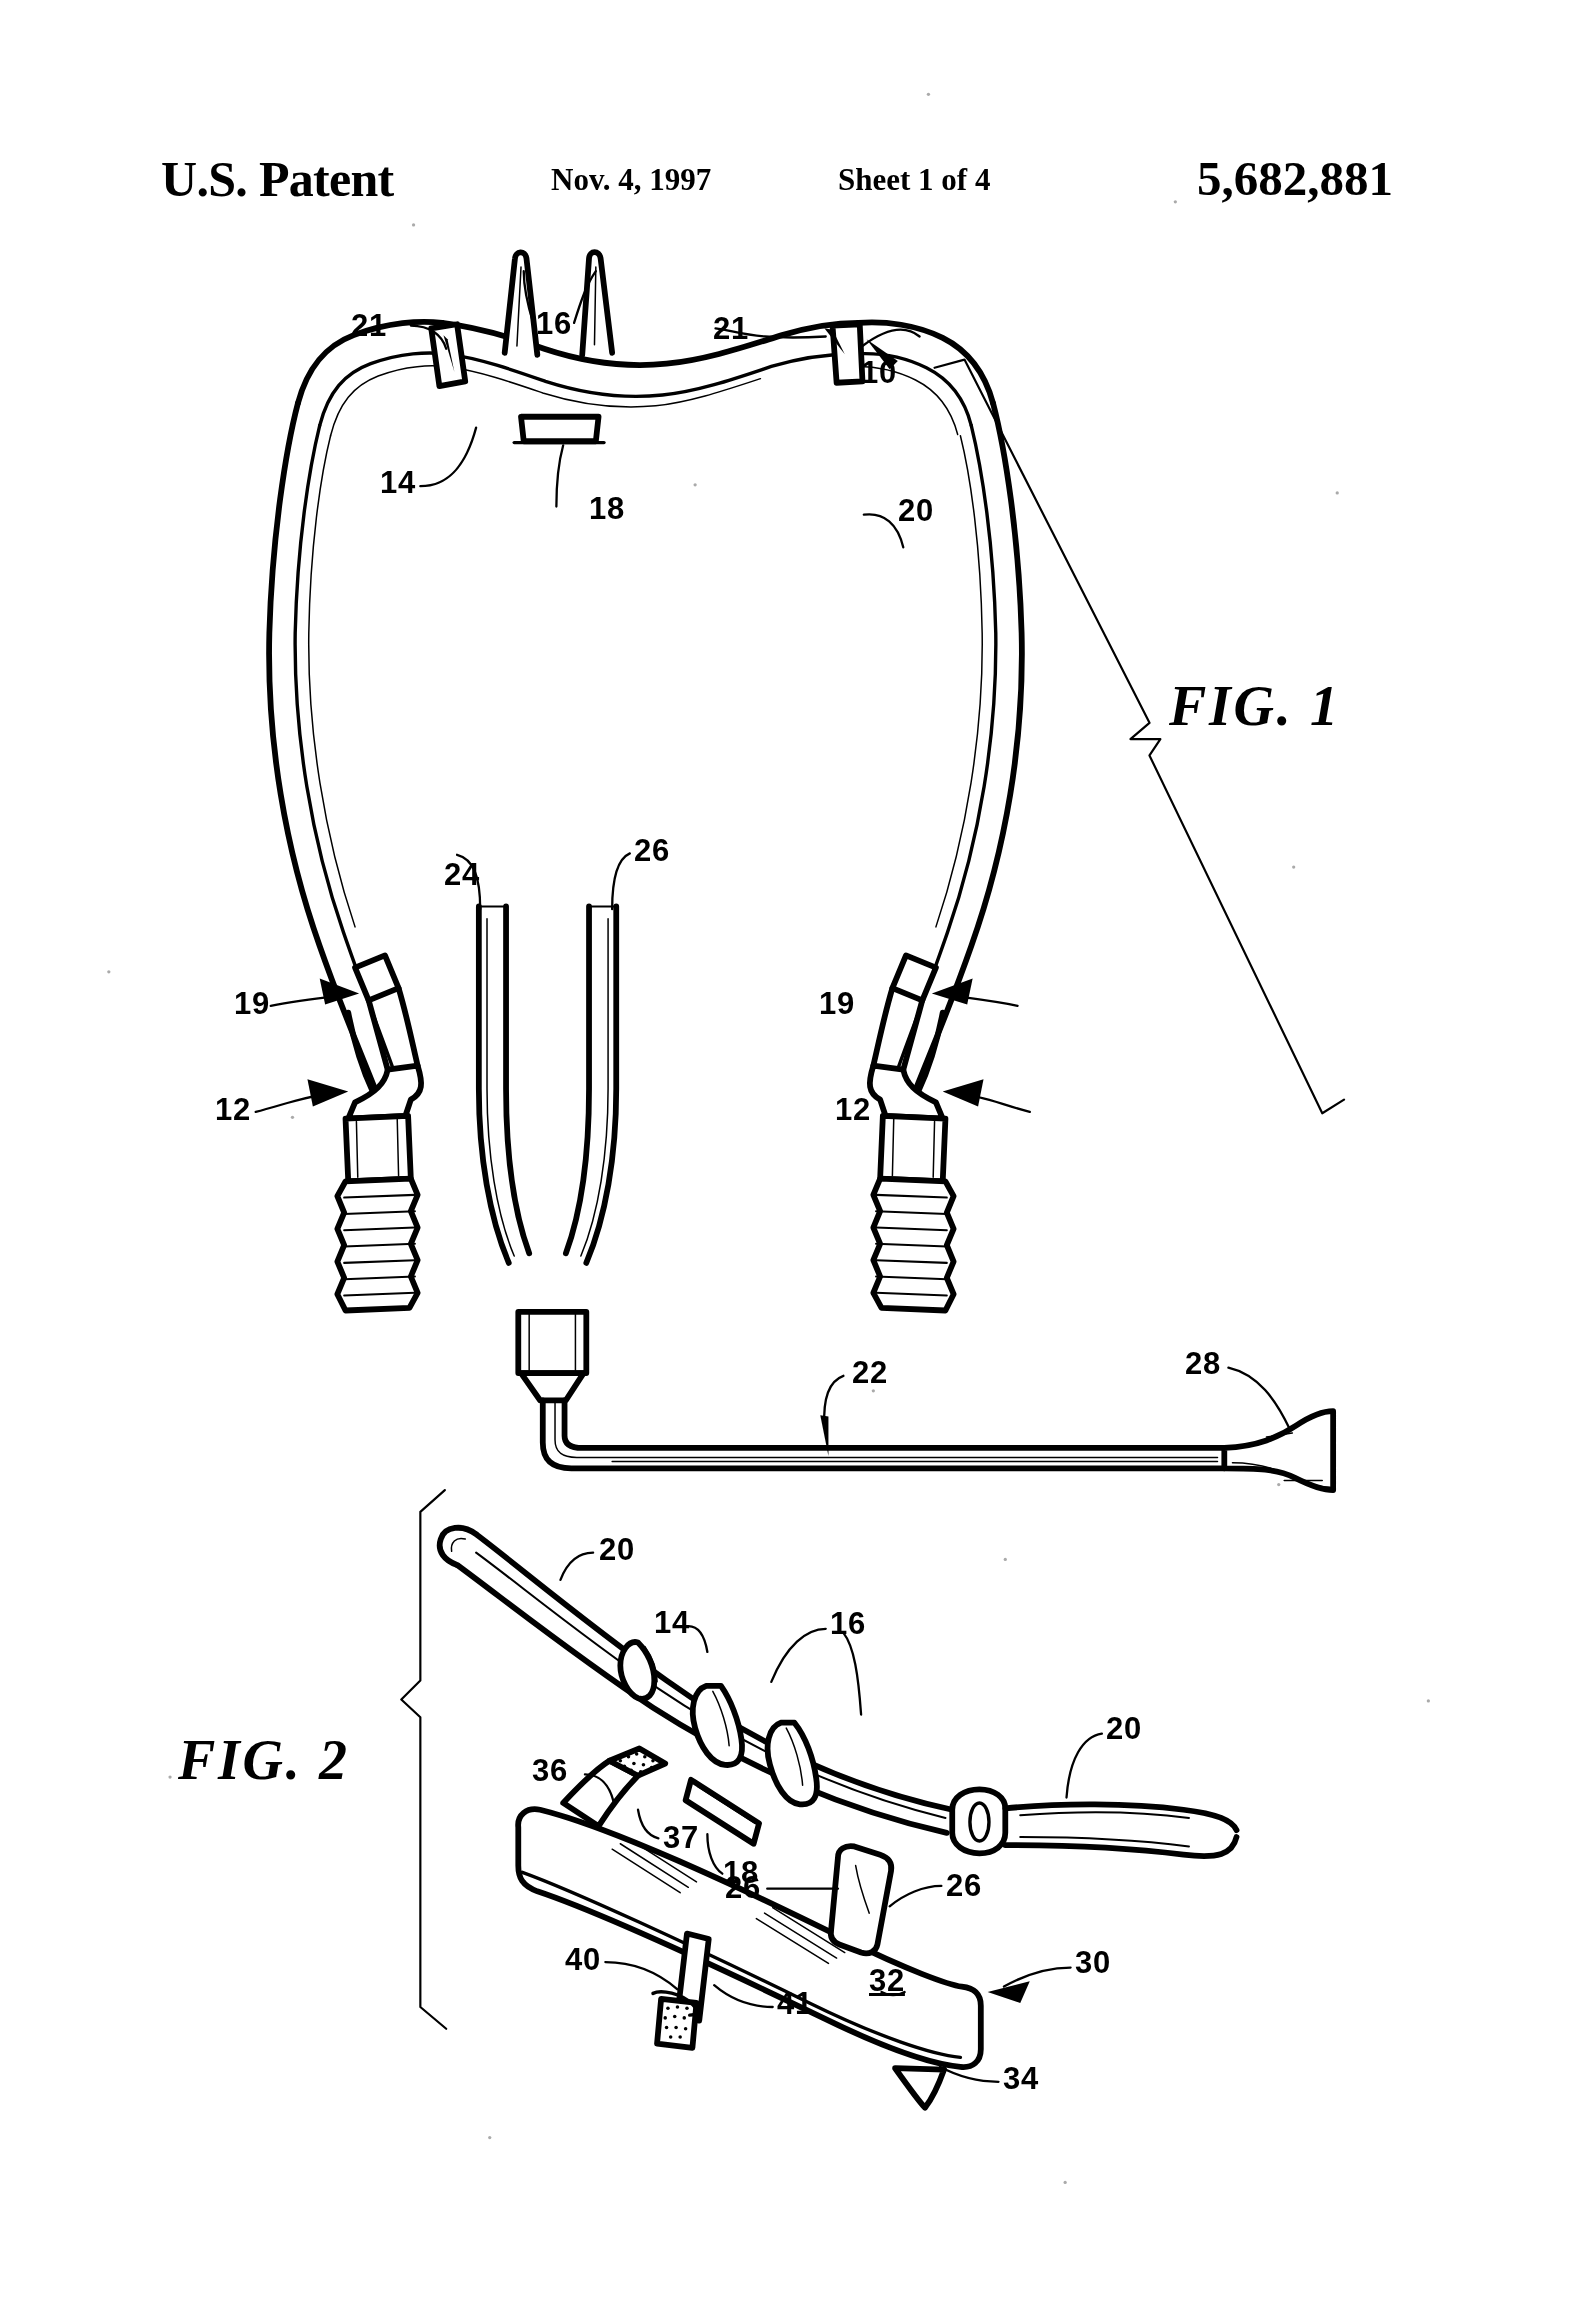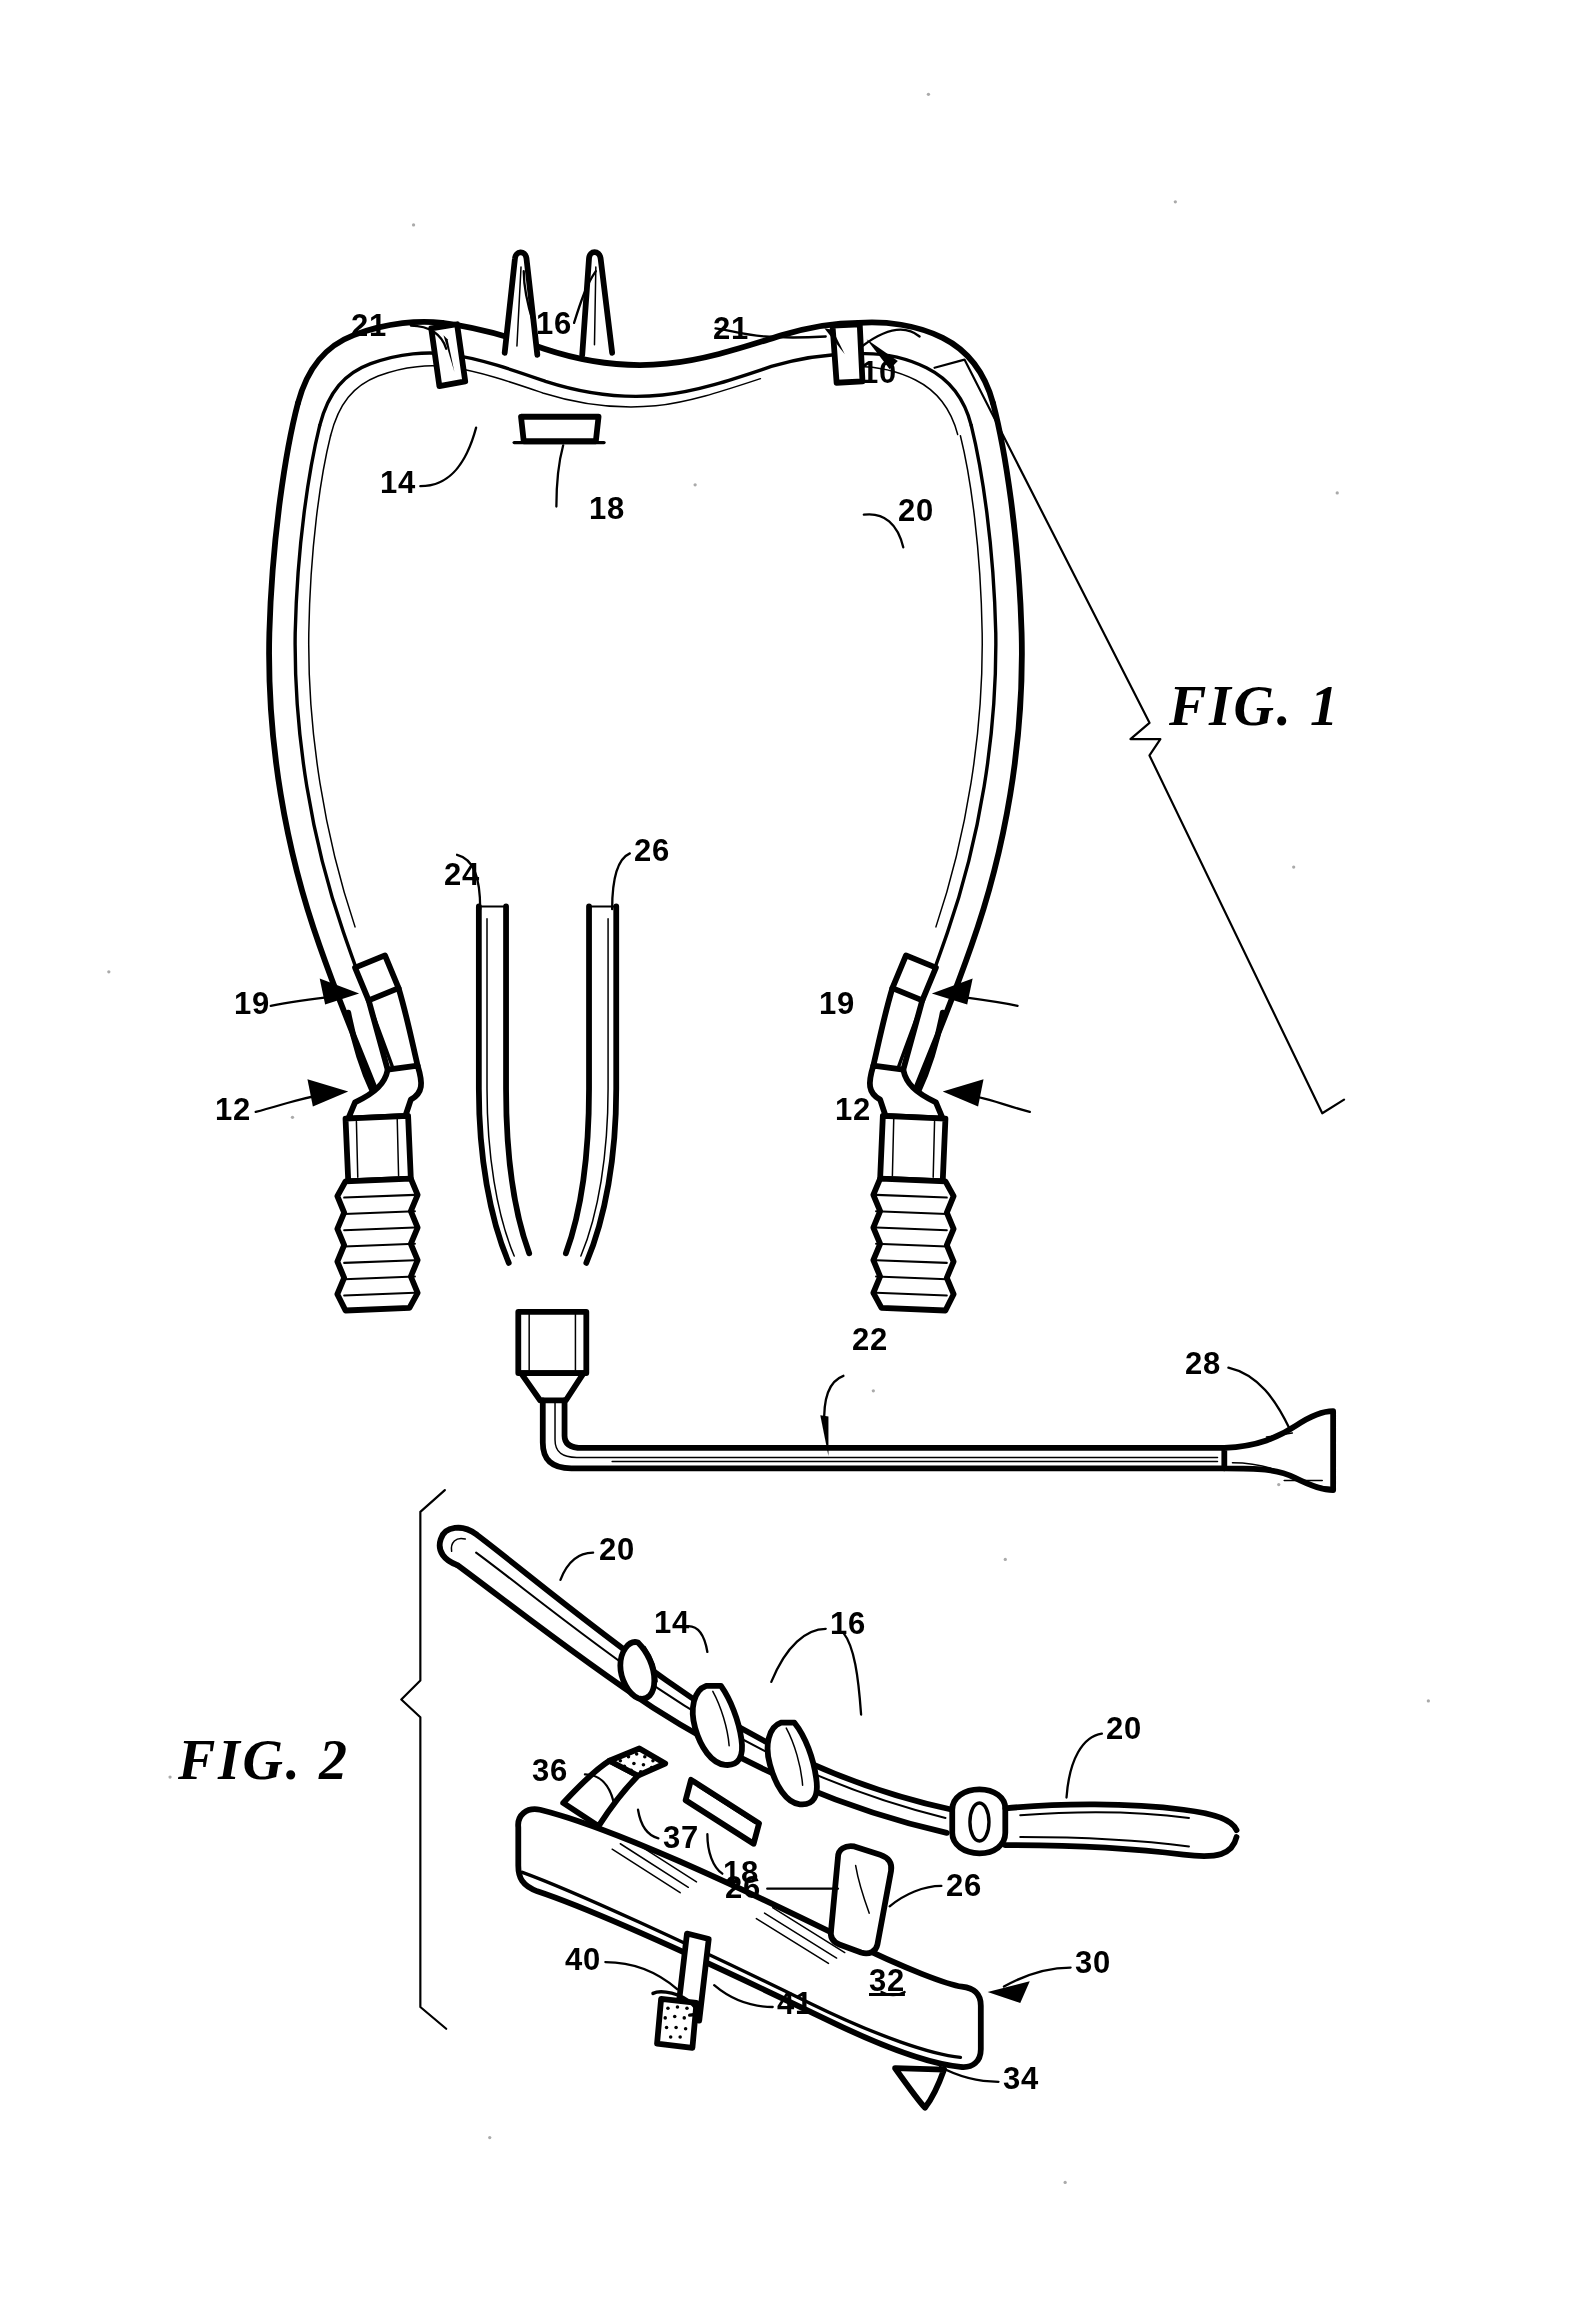--- a/index.html
+++ b/index.html
@@ -66,20 +66,26 @@
     font-style:italic;font-weight:bold;
     font-size:56px;letter-spacing:2.7px;
     white-space:nowrap;
   }
 </style>
 </head>
 <body>
 
 <div class="page">
 
+  <div class="hdr">
+    <div class="hdr-title">U.S. Patent</div>
+    <div class="hdr-date">Nov. 4, 1997</div>
+    <div class="hdr-sheet">Sheet 1 of 4</div>
+    <div class="hdr-num">5,682,881</div>
+  </div>
 
   <svg class="draw" viewBox="0 0 2320 3408">
 
     <g>
 
       <path class="ln-thick" d="M 438 592
            C 420 660 400 790 396 930
            C 392 1090 420 1250 470 1390
            C 505 1490 536 1560 556 1612"></path>
 
@@ -454,21 +460,21 @@
   <div class="lbl" style="left:861px;top:357px;">10</div>
   <div class="lbl" style="left:380px;top:467px;">14</div>
   <div class="lbl" style="left:589px;top:493px;">18</div>
   <div class="lbl" style="left:898px;top:495px;">20</div>
   <div class="lbl" style="left:416px;top:859px;margin-left:28px;">24</div>
   <div class="lbl" style="left:634px;top:835px;">26</div>
   <div class="lbl" style="left:234px;top:988px;">19</div>
   <div class="lbl" style="left:819px;top:988px;">19</div>
   <div class="lbl" style="left:215px;top:1094px;">12</div>
   <div class="lbl" style="left:835px;top:1094px;">12</div>
-  <div class="lbl" style="left:852px;top:1324px;">22</div>
+  <div class="lbl" style="left:852px;top:1357px;">22</div>
   <div class="lbl" style="left:1185px;top:1348px;">28</div>
 
   <div class="lbl" style="left:599px;top:1534px;">20</div>
   <div class="lbl" style="left:654px;top:1607px;">14</div>
   <div class="lbl" style="left:830px;top:1608px;">16</div>
   <div class="lbl" style="left:1106px;top:1713px;">20</div>
   <div class="lbl" style="left:532px;top:1755px;">36</div>
   <div class="lbl" style="left:663px;top:1822px;">37</div>
   <div class="lbl" style="left:723px;top:1857px;">18</div>
   <div class="lbl" style="left:725px;top:1872px;">26</div>

